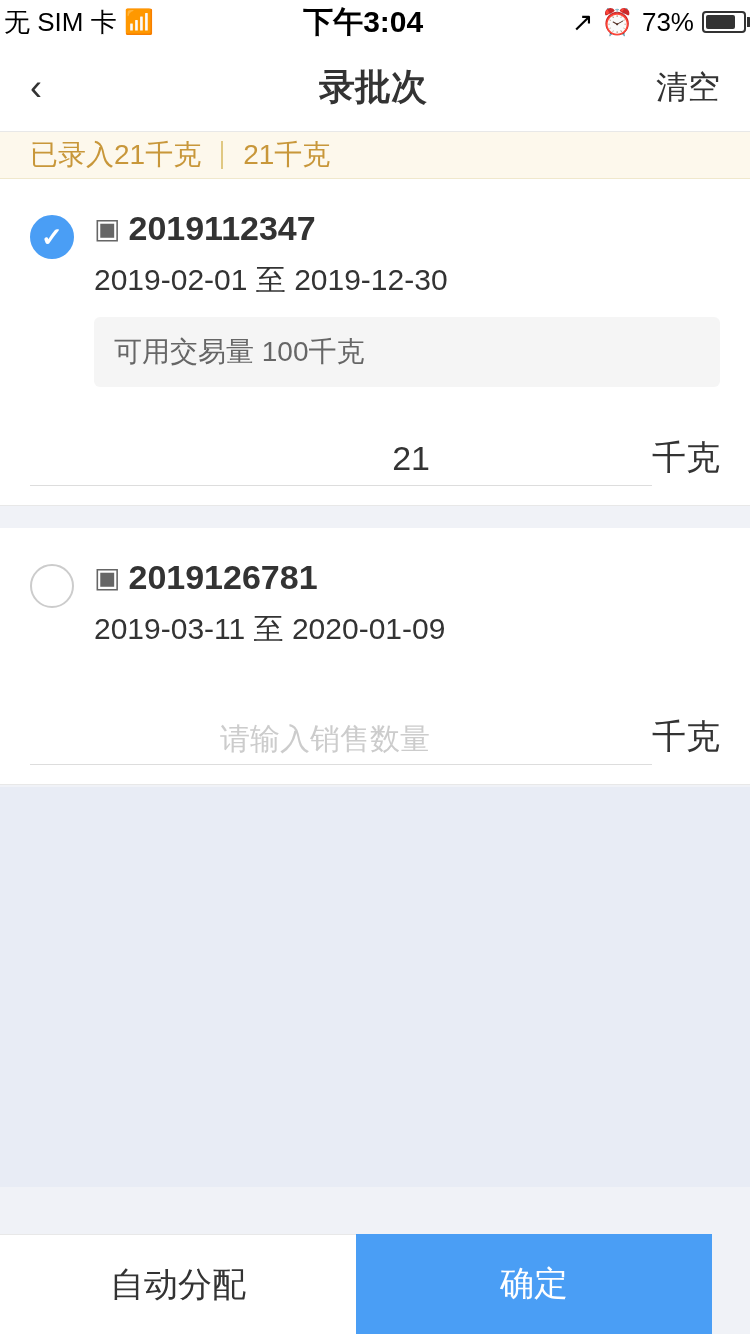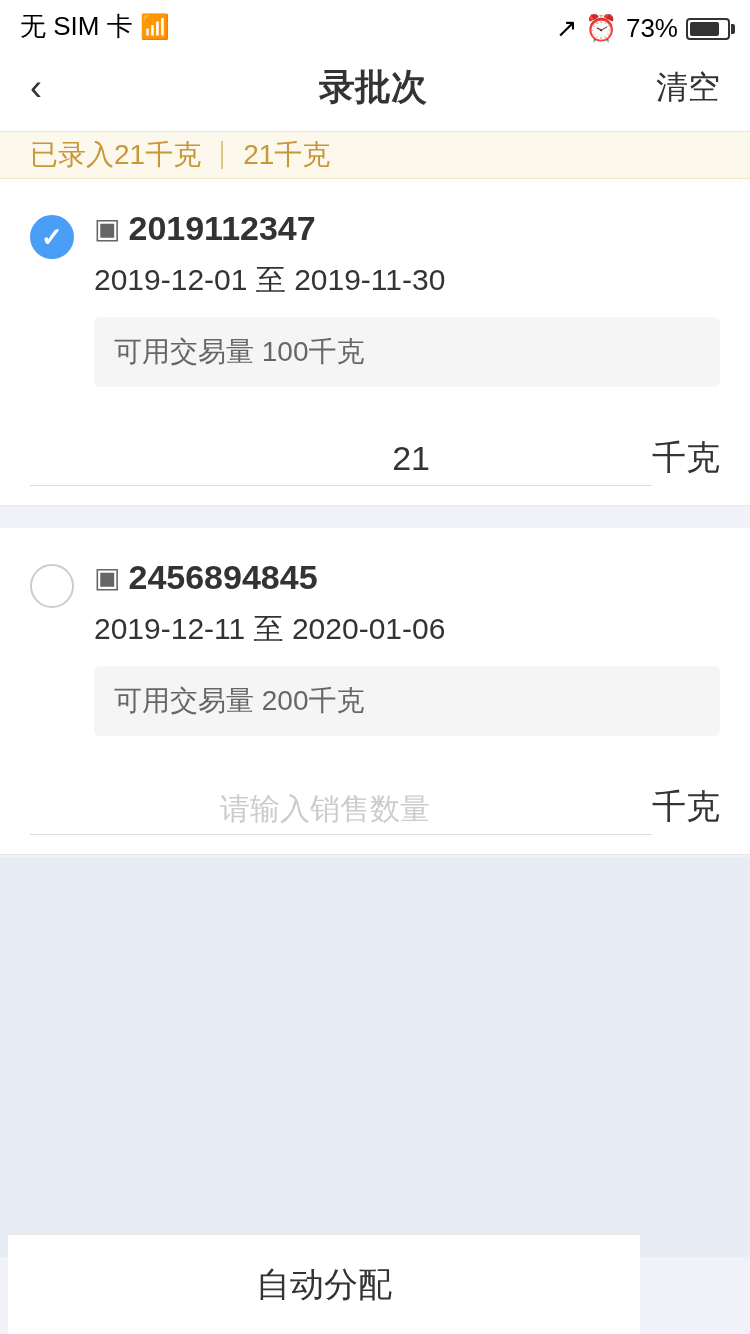--- a/index.html
+++ b/index.html
@@ -10,23 +10,23 @@
       font-family: -apple-system, "PingFang SC", "Helvetica Neue", sans-serif;
       background: #f0f2f7;
       font-size: 32px;
     }
 
     
     .status-bar {
       height: 44px;
       background: #fff;
       display: flex;
-      align-items: flex-end;
+      align-items: center;
       justify-content: space-between;
-      padding: 0 20px;
+      padding: 0 4px;
       font-size: 28px;
       font-weight: 500;
     }
     .status-left {
       display: flex;
       align-items: center;
       gap: 8px;
       font-size: 26px;
     }
     .status-center {
@@ -233,22 +233,22 @@
     .empty-area {
       background: #e8ecf5;
       flex: 1;
       min-height: 400px;
     }
 
     
     .bottom-bar {
       position: fixed;
       bottom: 0;
-      left: 8px;
-      width: 632px;
+      left: 0;
+      width: 712px;
       height: 100px;
       display: flex;
     }
     .btn-auto {
       flex: 1;
       background: #fff;
       border: none;
       font-size: 34px;
       color: #333;
       display: flex;
@@ -273,20 +273,21 @@
     }
   </style>
 </head>
 <body>
 
 <div class="status-bar">
   <div class="status-left">
     <span>无 SIM 卡</span>
     <span class="wifi-icon">📶</span>
   </div>
+  <div class="status-center">下午3:04</div>
   <div class="status-right">
     <span>↗</span>
     <span>⏰</span>
     <span>73%</span>
     <span class="battery-icon">
       <span class="battery-fill"></span>
     </span>
   </div>
 </div>
 
@@ -305,21 +306,21 @@
 <div class="batch-card">
   <div class="batch-card-inner">
     <div class="radio-area">
       <div class="radio-circle checked"></div>
     </div>
     <div class="batch-info">
       <div class="batch-id-row">
         <span class="batch-id-icon">▣</span>
         <span class="batch-id-text">2019112347</span>
       </div>
-      <div class="batch-date">2019-12-01 至 2019-11-30</div>
+      <div class="batch-date">2019-02-01 至 2019-12-30</div>
       <div class="batch-avail">可用交易量 100千克</div>
     </div>
   </div>
 
   <div class="quantity-area">
     <div class="quantity-underline">
       <input class="quantity-input" type="text" value="21" style="text-align: right; width: 100%;">
     </div>
     <span class="quantity-unit">千克</span>
   </div>
@@ -328,32 +329,32 @@
 <div class="section-divider"></div>
 
 <div class="batch-card">
   <div class="batch-card-inner">
     <div class="radio-area">
       <div class="radio-circle"></div>
     </div>
     <div class="batch-info">
       <div class="batch-id-row">
         <span class="batch-id-icon">▣</span>
-        <span class="batch-id-text">2456894845</span>
+        <span class="batch-id-text">2019126781</span>
       </div>
-      <div class="batch-date">2019-12-11 至 2020-01-06</div>
-      <div class="batch-avail">可用交易量 200千克</div>
+      <div class="batch-date">2019-03-11 至 2020-01-09</div>
     </div>
   </div>
 
   <div class="quantity-area">
     <div class="quantity-underline">
       <input class="quantity-input" type="text" style="text-align: right; width: 100%;" placeholder="请输入销售数量">
     </div>
     <span class="quantity-unit">千克</span>
   </div>
 </div>
 
 <div class="empty-area" style="height: 400px;"></div>
 
 <div class="bottom-bar">
   <button class="btn-auto">自动分配</button>
+  <button class="btn-confirm">确定</button>
 </div>
 
 </body></html>

